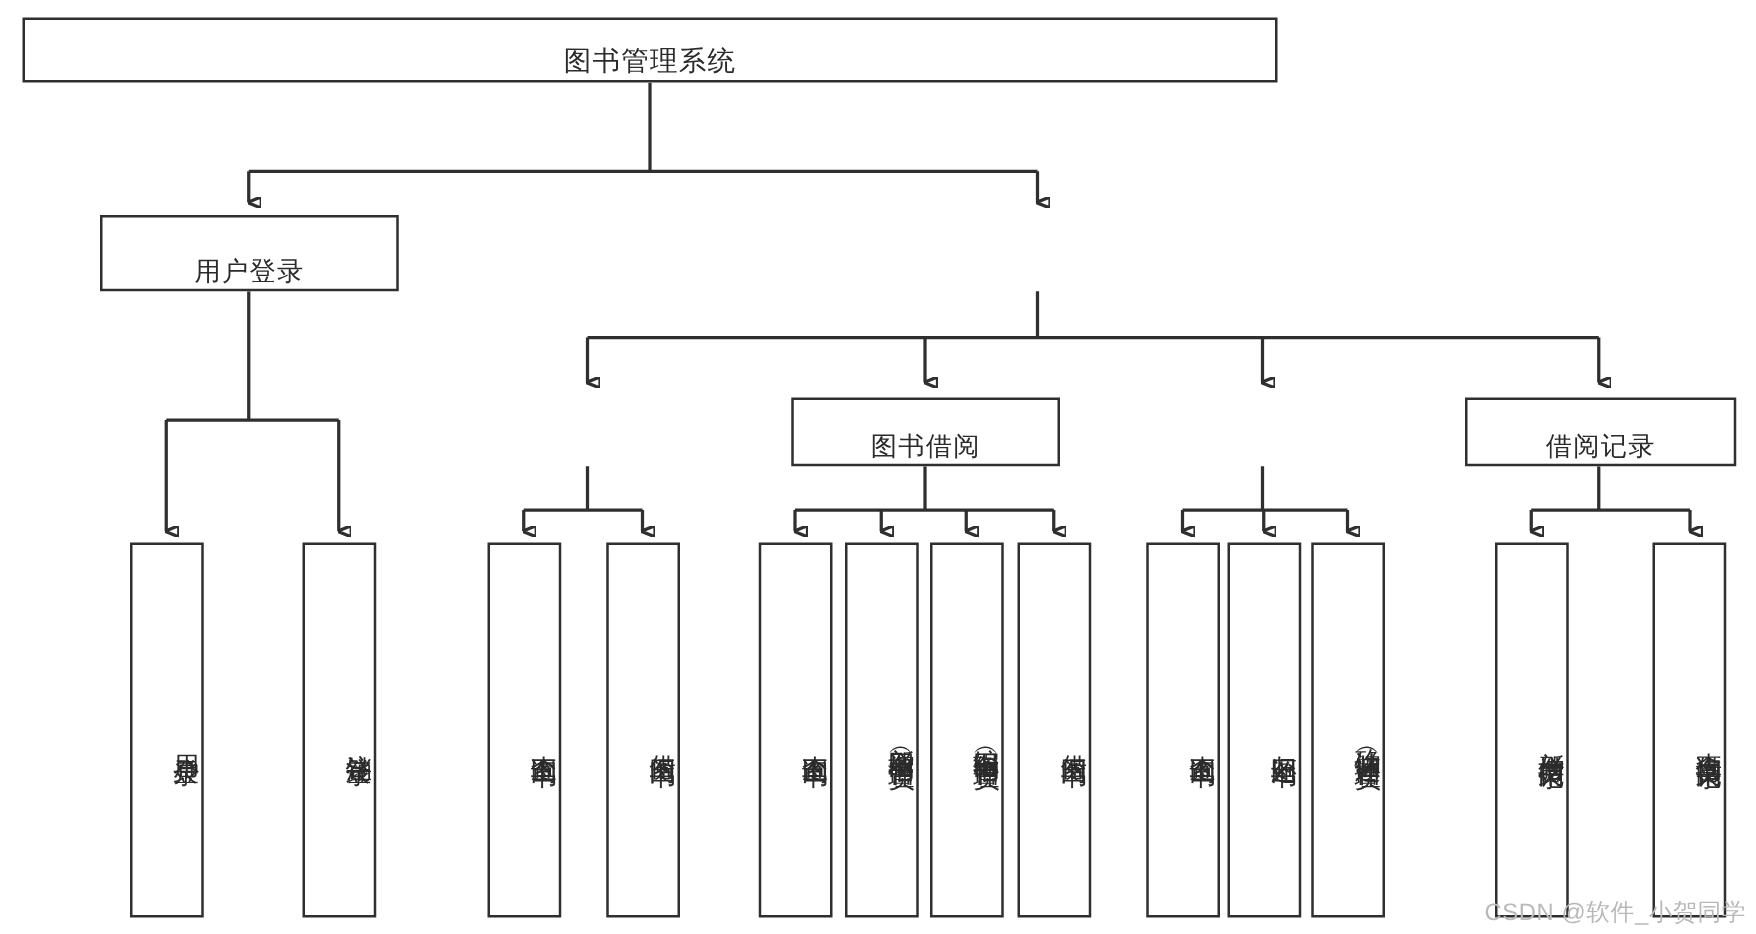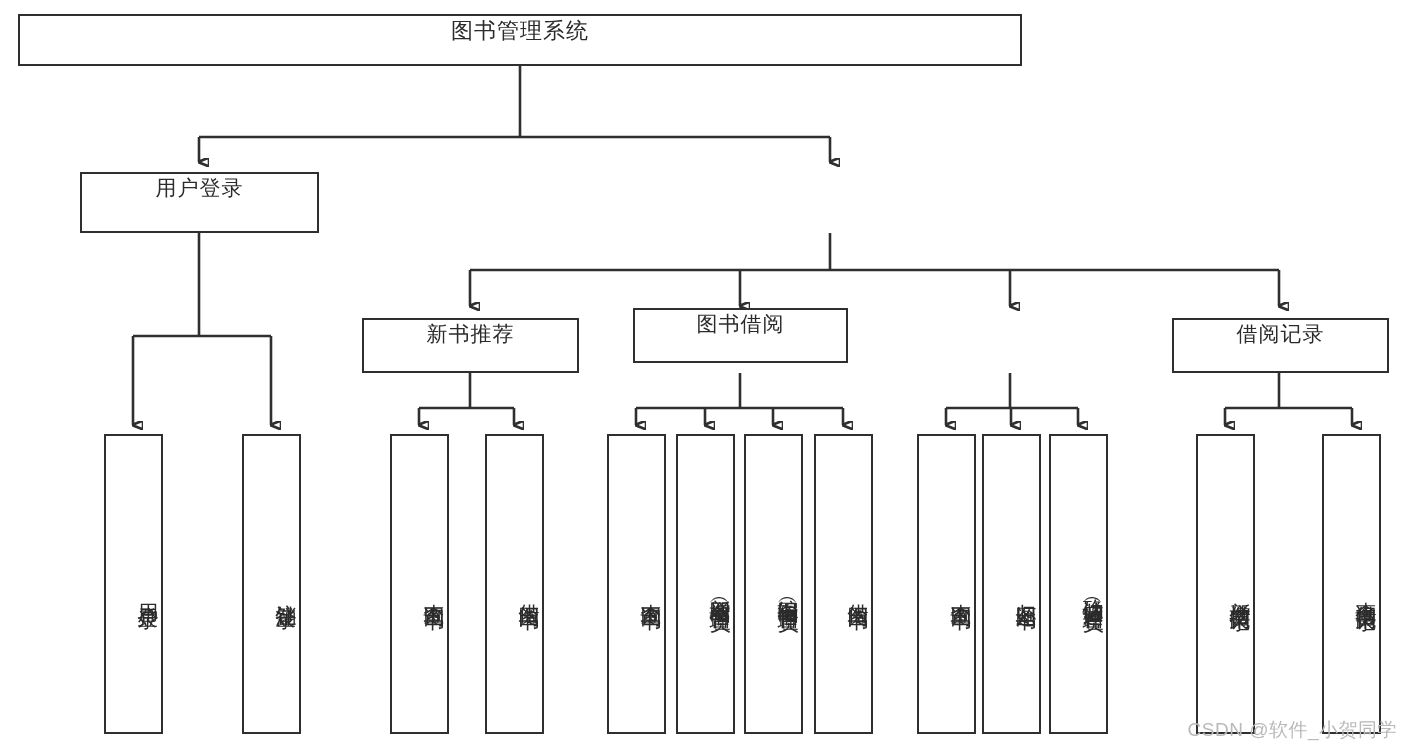--- a/index.html
+++ b/index.html
@@ -1,21 +1,21 @@
 <!DOCTYPE html>
 <html><head>
 <meta charset="utf-8">
 <style>
   html,body{margin:0;padding:0;background:#ffffff;}
   body{width:1405px;height:747px;position:relative;overflow:hidden;
        font-family:"Liberation Sans","DejaVu Sans",sans-serif;}
   #diagram{position:absolute;left:0;top:0;width:1405px;height:747px;}
 
   .node{position:absolute;box-sizing:border-box;border:2px solid #2f2f2f;
-        background:#ffffff;color:#2b2b2b;display:flex;align-items:flex-start;
+        background:#ffffff;color:#2b2b2b;display:flex;align-items:flex-end;
         justify-content:center;text-align:center;}
 
   .node.horiz{font-size:21px;letter-spacing:1px;}
   .node.root{font-size:22px;}
 
   
   .node.vert{writing-mode:vertical-rl;text-orientation:upright;
              font-size:21px;line-height:1.26;letter-spacing:2px;
              padding-top:14px;align-items:flex-start;justify-content:center;}
   .node.vert .txt{display:block;}
@@ -81,24 +81,21 @@
   </svg>
 
   <div class="node horiz root" style="left:18px;top:14px;width:1004px;height:52px;">
     <span>图书管理系统</span>
   </div>
 
   <div class="node horiz" style="left:80px;top:172px;width:239px;height:61px;">
     <span>用户登录</span>
   </div>
 
-  <div class="node horiz" style="left:362px;top:318px;width:217px;height:55px;">
-    <span>新书推荐</span>
-  </div>
-  <div class="node horiz" style="left:633px;top:308px;width:215px;height:55px;">
+  <div class="node horiz" style="left:633px;top:318px;width:215px;height:55px;">
     <span>图书借阅</span>
   </div>
   <div class="node horiz" style="left:1172px;top:318px;width:217px;height:55px;">
     <span>借阅记录</span>
   </div>
 
   <div class="node vert" style="left:104px;top:434px;width:59px;height:300px;">
     <span class="txt">用户登录</span>
   </div>
   <div class="node vert" style="left:242px;top:434px;width:59px;height:300px;">

